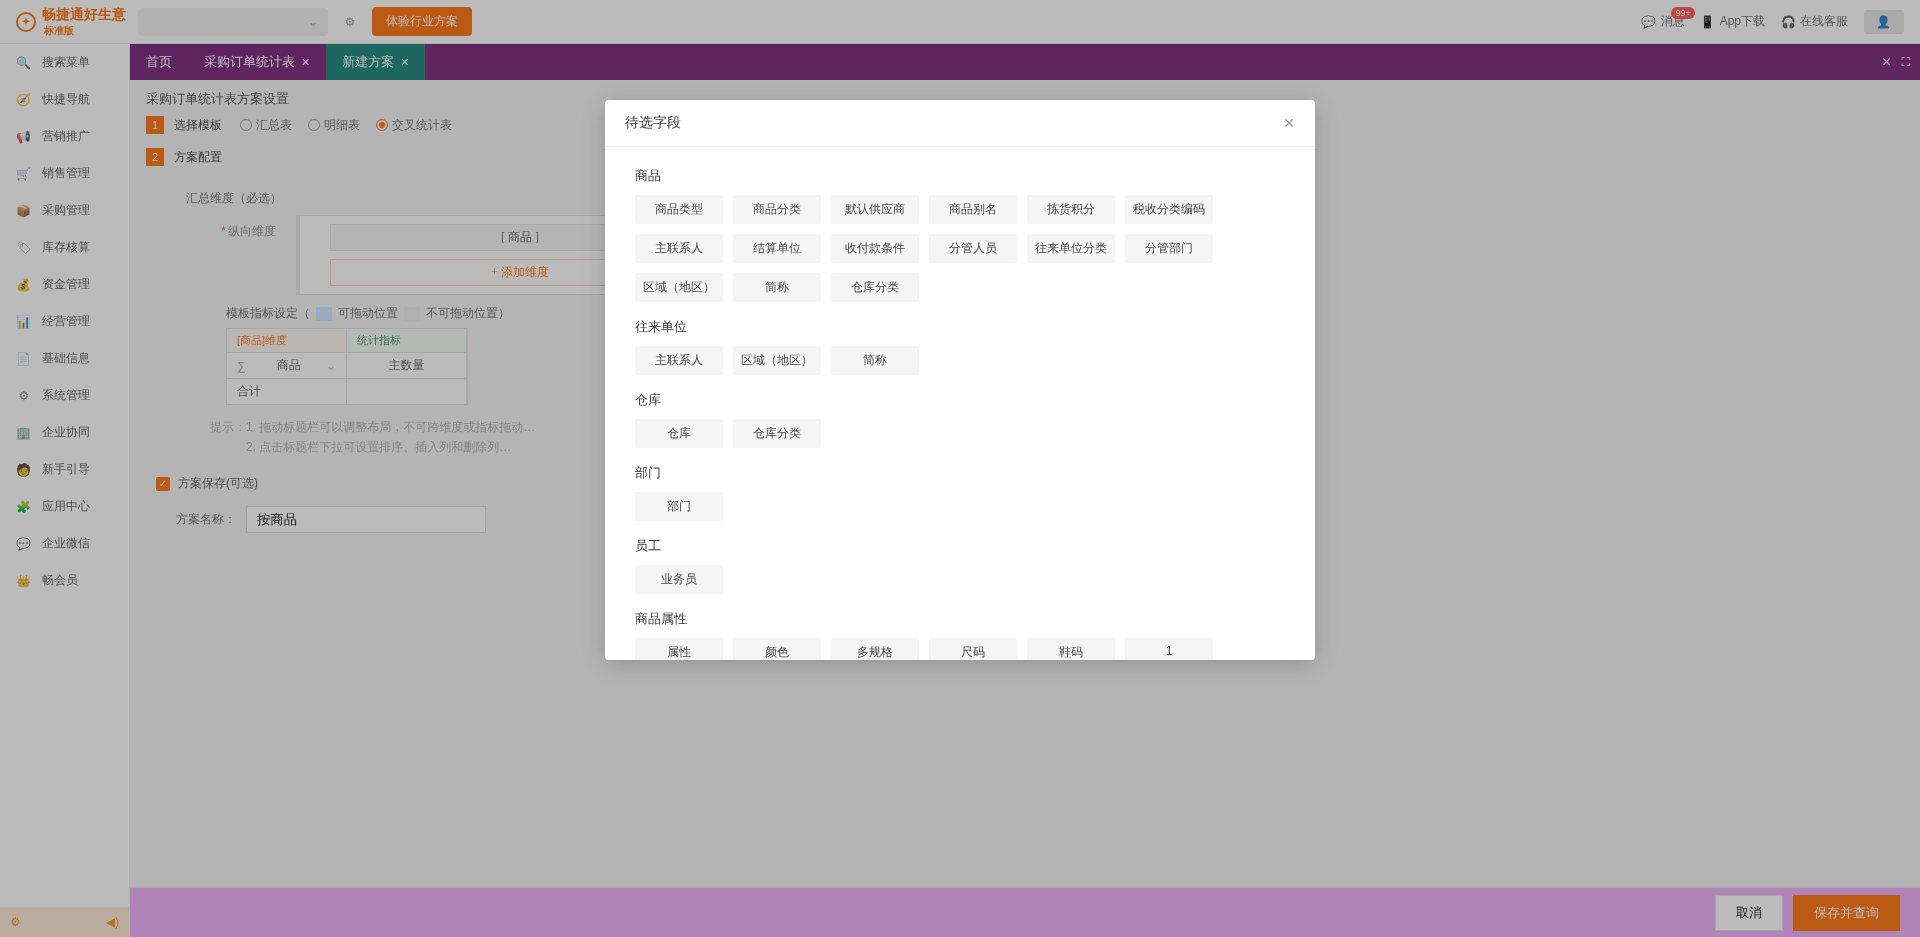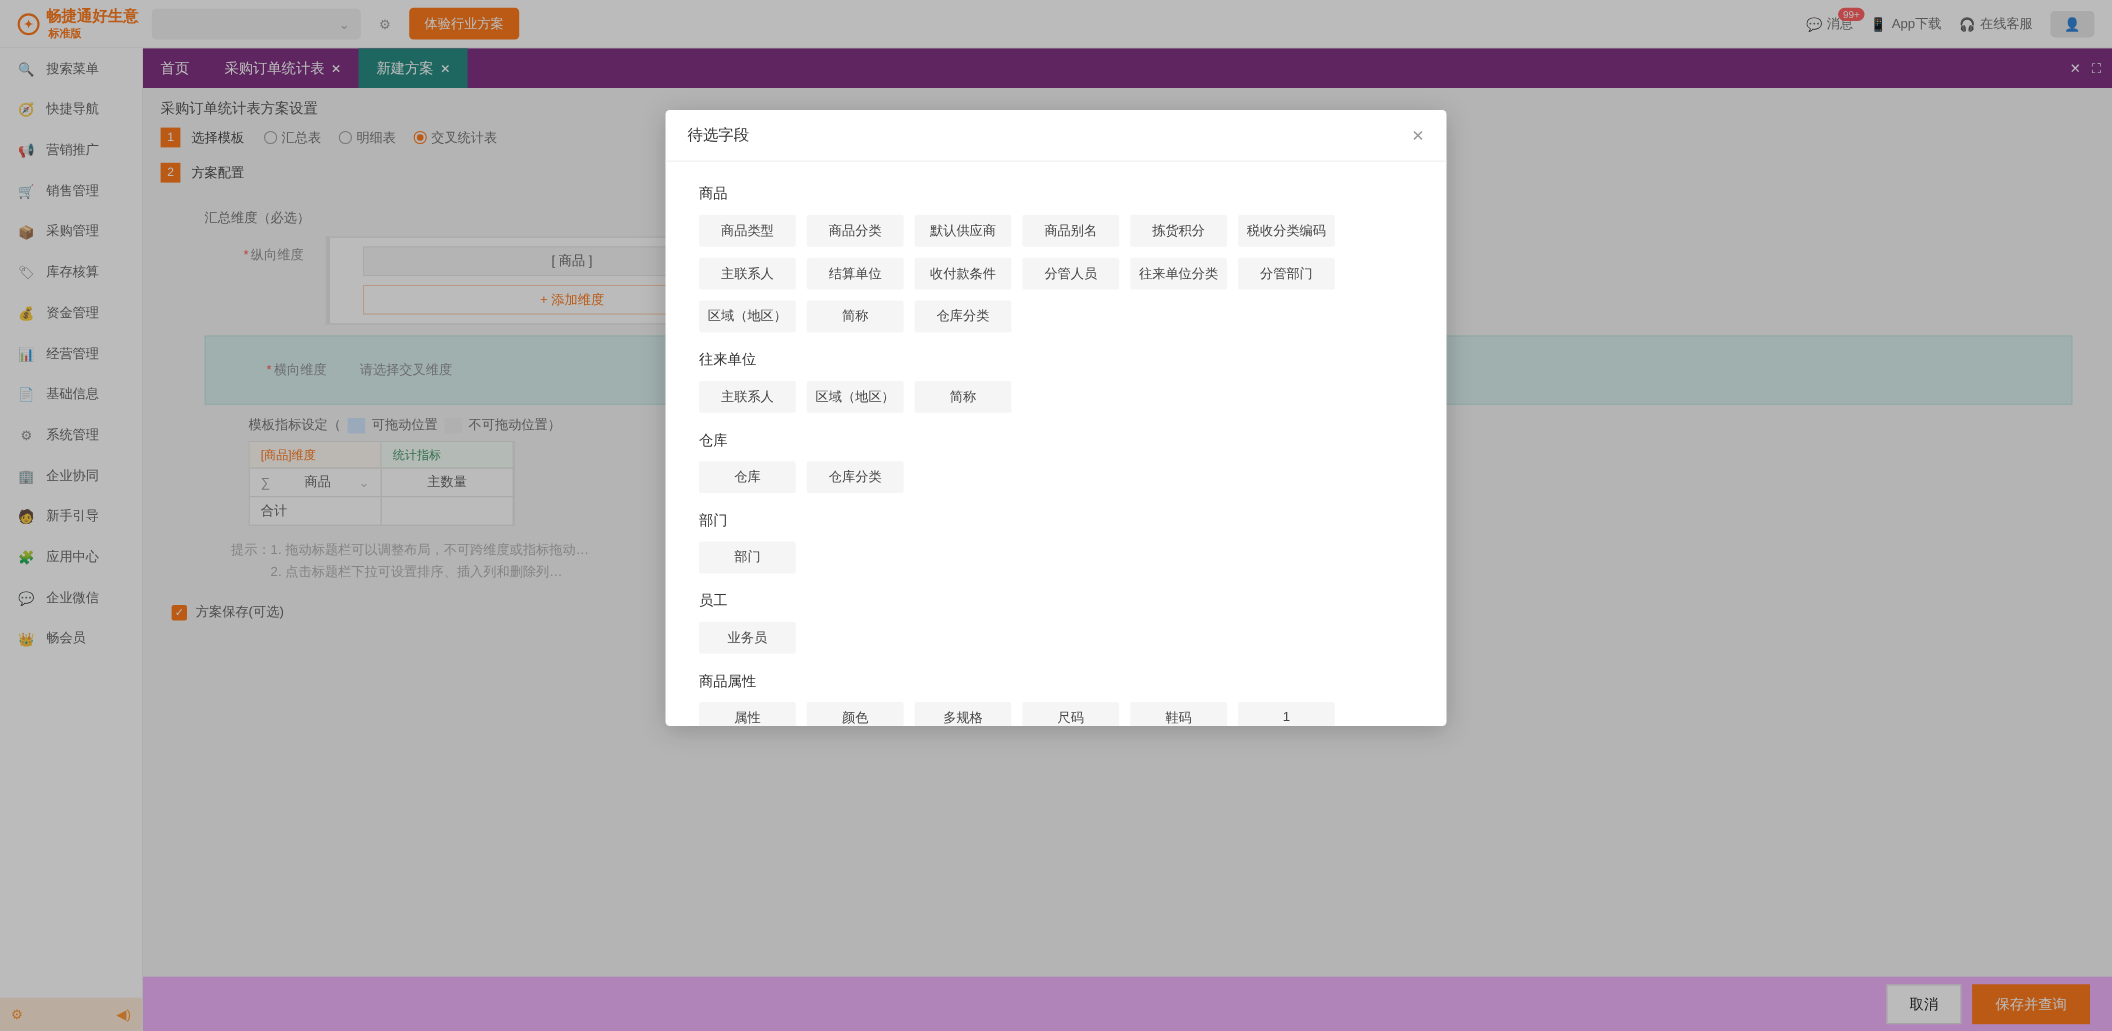--- a/index.html
+++ b/index.html
@@ -40,21 +40,21 @@
 .radio-item { display:flex; align-items:center; gap:4px; color:#666; }
 .radio-circle { width:12px; height:12px; border:1px solid #999; border-radius:50%; display:inline-block; position:relative; }
 .radio-circle.checked { border-color:#ff6a00; }
 .radio-circle.checked::after { content:''; position:absolute; left:2px; top:2px; width:6px; height:6px; background:#ff6a00; border-radius:50%; }
 
 .config-box { padding:10px 20px 4px 40px; }
 .dim-row { display:flex; align-items:flex-start; margin-bottom:10px; }
 .dim-label { width:90px; text-align:right; color:#888; padding-top:8px; font-size:12px; }
 .dim-label .req { color:#ff4d4f; margin-right:2px; }
 .dim-cell { margin-left:20px; }
-.dim-box-bracket { border:1px solid #ddd; border-left:4px solid #e5e5e5; padding:8px 30px; display:flex; flex-direction:column; gap:8px; background:#fff; position:relative; }
+.dim-box-bracket { border:1px solid #ddd; border-left:4px solid #e5e5e5; padding:8px 30px; display:flex; flex-direction:column; gap:8px; background:#fff; position:relative;font-family:Liberation Serif, serif; }
 .dim-chip { background:#f5f5f5; border:1px solid #e5e5e5; padding:4px 16px; display:inline-block; color:#555; cursor:pointer; text-align:center; min-width:380px; }
 .add-dim { color:#ff6a00; background:#fff; border:1px solid #ffccaa; padding:4px 16px; cursor:pointer; text-align:center; }
 .cross-dim-area { background:#d6efed; border:1px solid #bfe1de; padding:22px 20px; display:flex; align-items:center; }
 .cross-placeholder { color:#888; margin-left:30px; }
 
 .tpl-hint { margin:10px 0 6px 40px; color:#666; display:flex; align-items:center; gap:6px; }
 .swatch { width:16px; height:14px; display:inline-block; }
 .swatch.drag { background:#cce5ff; }
 .swatch.nodrag { background:#eee; }
 
@@ -250,24 +250,20 @@
     <div style="color:#666;margin-bottom:8px;">汇总维度（必选）</div>
 
     <div class="dim-row">
       <div class="dim-label"><span class="req">*</span><span>纵向维度</span></div>
       <div class="dim-cell dim-box-bracket">
         <span class="dim-chip">[ 商品 ]</span>
         <span class="add-dim">+ 添加维度</span>
       </div>
     </div>
 
-    <div class="cross-dim-area">
-      <div class="dim-label" style="padding-top:0;"><span class="req">*</span><span>横向维度</span></div>
-      <span class="cross-placeholder">请选择交叉维度</span>
-    </div>
 
     <div class="tpl-hint">
       <span>模板指标设定（</span>
       <span class="swatch drag"></span>
       <span>可拖动位置</span>
       <span class="swatch nodrag"></span>
       <span>不可拖动位置）</span>
     </div>
 
     <div class="mini-table">
@@ -293,20 +289,24 @@
 
     <div class="hints">
       <span>提示：</span><span>1. 拖动标题栏可以调整布局，不可跨维度或指标拖动…</span><br>
       <span style="visibility:hidden;">提示：</span><span>2. 点击标题栏下拉可设置排序、插入列和删除列…</span>
     </div>
   </div>
 
   <div class="save-row">
     <span class="checkbox">✓</span>
     <span>方案保存(可选)</span>
+  </div>
+  <div class="save-name-row">
+    <span>方案名称：</span>
+    <input class="save-input" value="按商品" style="">
   </div>
 </div>
 
 <div class="footer">
   <button class="btn">取消</button>
   <button class="btn primary">保存并查询</button>
 </div>
 
 <div class="overlay"></div>
 <div class="dialog">

